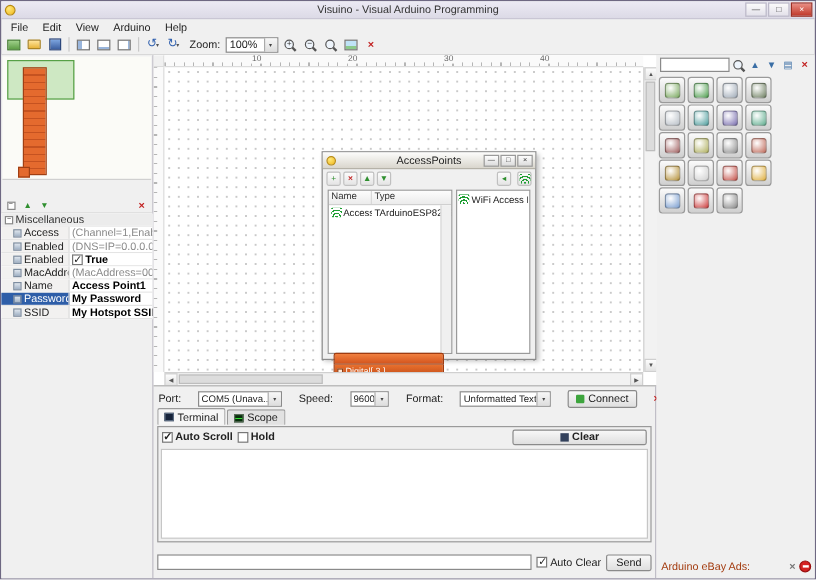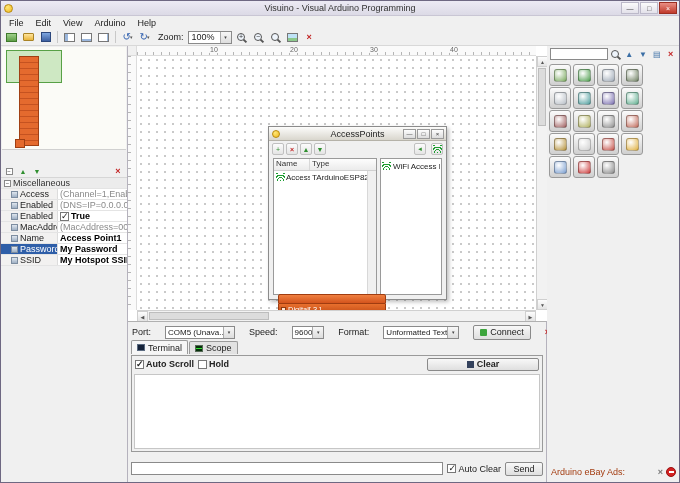--- a/index.html
+++ b/index.html
@@ -125,21 +125,21 @@
   .col-type { flex:1; border-right:none; }
   .dlg-row { display:flex; align-items:center; height:12px; font-size:8px; }
   .dlg-cell { overflow:hidden; white-space:nowrap; display:flex; align-items:center; gap:1px; padding-left:2px; }
   .dlg-scroll { position:absolute; right:0; top:12px; bottom:0; width:9px; background:#f0f0f0; border-left:1px solid #d8d8d8; }
   .dlg-avail { flex:1; background:#fff; border:1px solid #9a9a9a; padding:1px; overflow:hidden; }
   .avail-item { display:flex; align-items:center; gap:2px; font-size:8px; height:12px; white-space:nowrap; overflow:hidden; }
   .wifi { width:9px; height:8px; flex:none;
           background:repeating-radial-gradient(circle at 50% 95%, #1f9e33 0 1px, transparent 1px 2.5px); }
 
   
-  .component { position:absolute; left:141px; top:238px; width:108px;text-decoration:underline; }
+  .component { position:absolute; left:141px; top:238px; width:92px;text-decoration:underline; }
   .comp-head { height:10px; background:linear-gradient(#f08040,#d4541d); border:1px solid #a03c10; border-radius:2px 2px 0 0; }
   .comp-pin-row { height:11px; background:linear-gradient(#e8702e,#c24a15); border:1px solid #a03c10; border-top:none;
                   display:flex; align-items:center; gap:2px; padding-left:2px; color:#fff; font-size:7.5px; }
   .pin-dot { width:5px; height:5px; background:#ffe9d8; border:1px solid #8d3a10; flex:none; }
 
   
   .comm { position:absolute; left:127px; top:320px; width:419px; bottom:0; background:#f0f0f0;
           border-top:1px solid #b0b0b0; border-right:1px solid #b5b2bd; }
   .port-row { display:flex; align-items:center; gap:14px; height:18px; padding:2px 3px 0 4px; }
   .combo { height:13px; background:#fff; border:1px solid #8a8a8a; display:flex; align-items:center; font-size:8px; }

